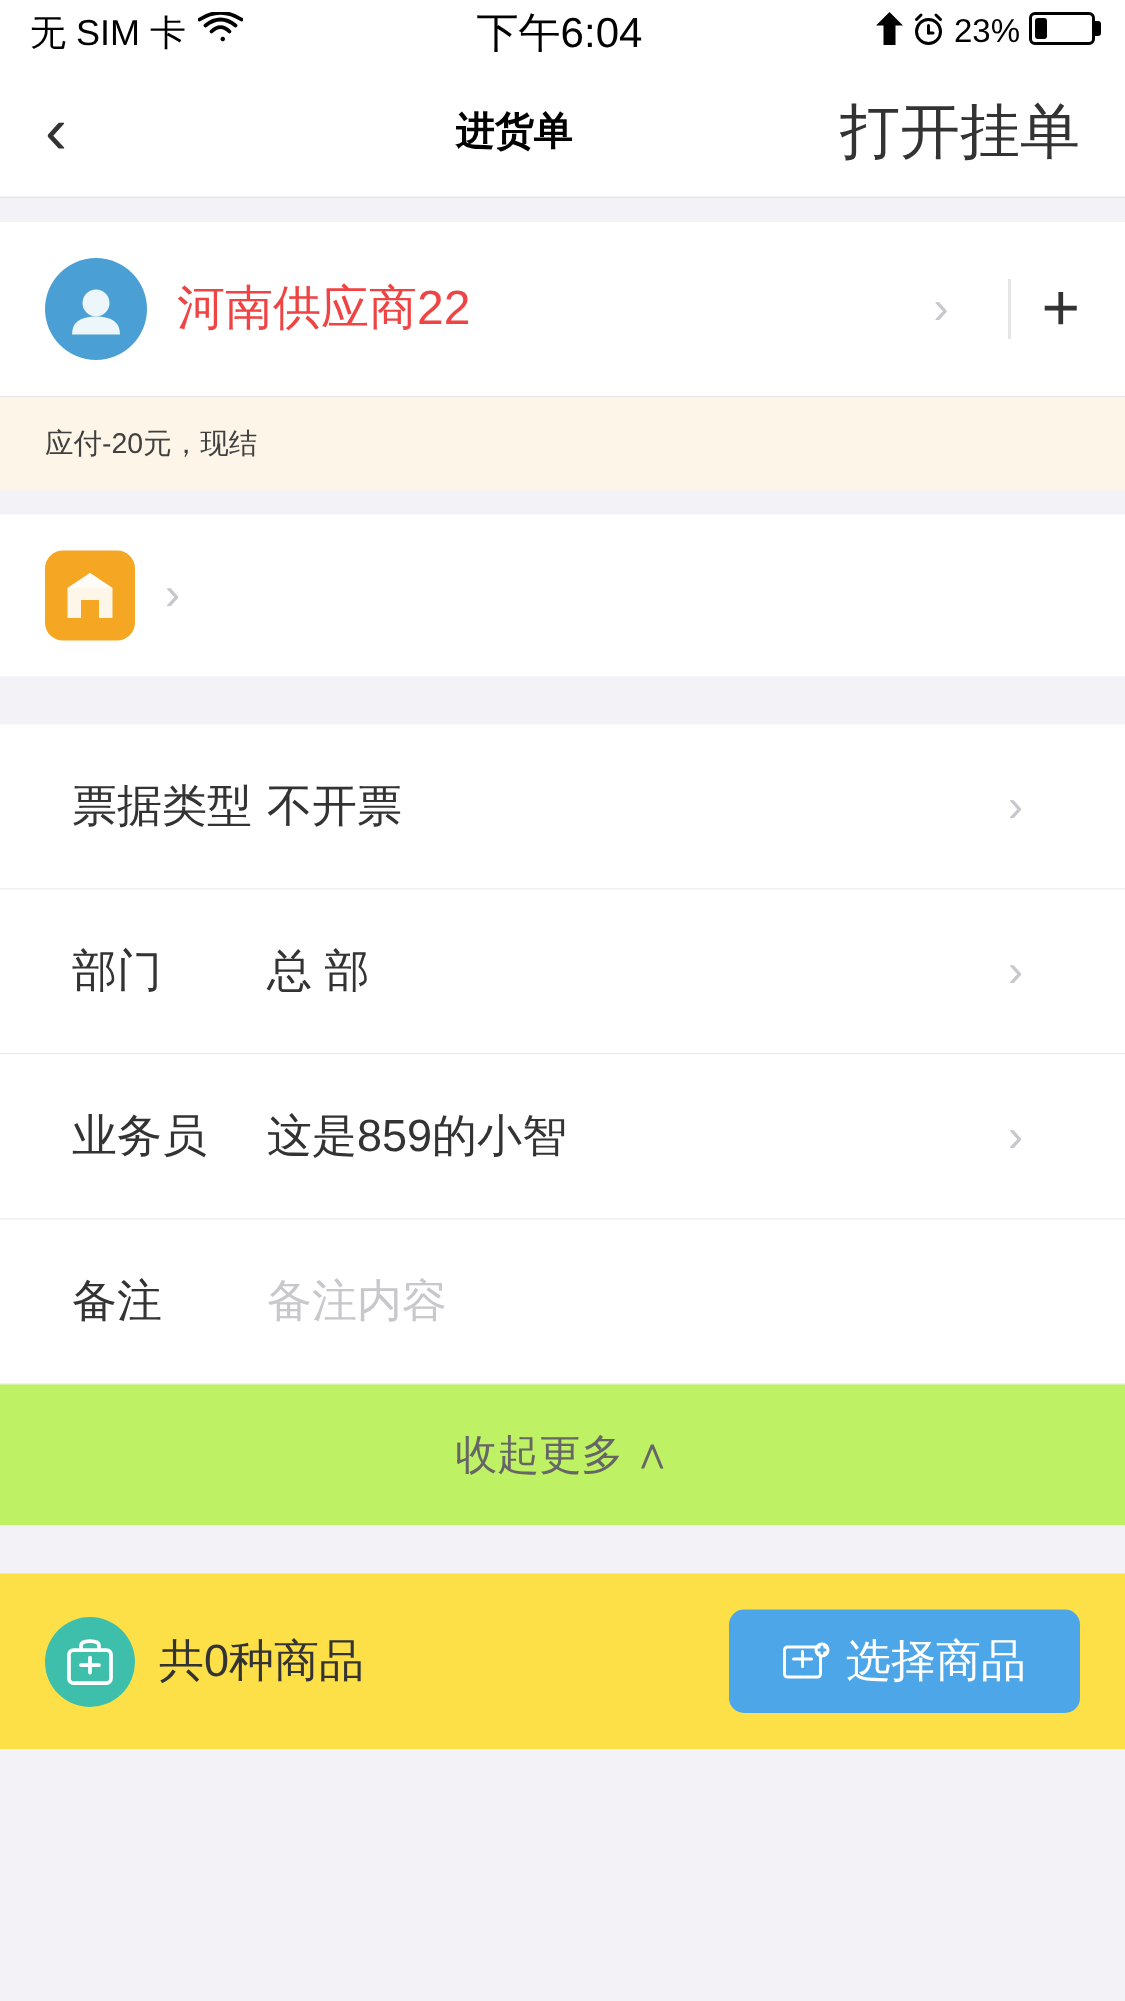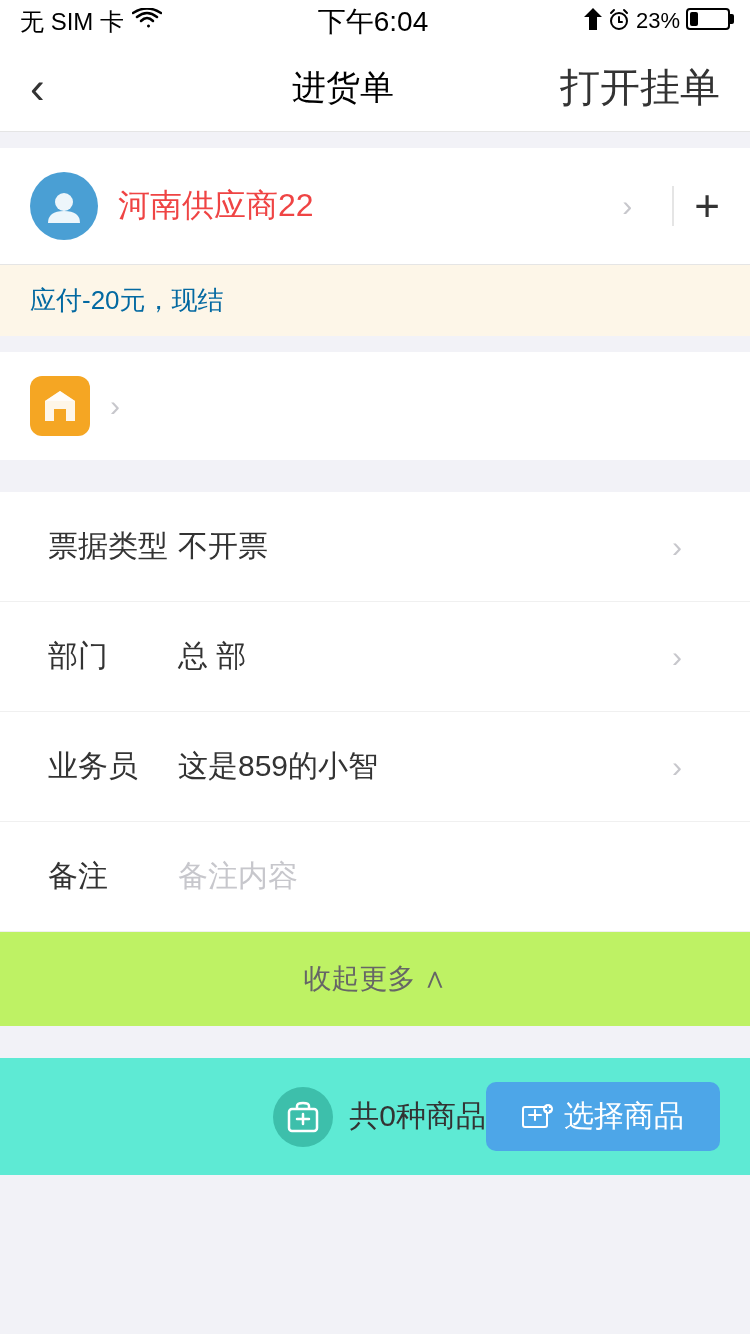--- a/index.html
+++ b/index.html
@@ -46,22 +46,22 @@
       padding: 0 30px;
       border-bottom: 1px solid #e5e5e5;
     }
     .nav-back {
       font-size: 36px;
       color: #333;
       cursor: pointer;
       width: 60px;
     }
     .nav-title {
-      font-size: 34px;
-      font-weight: 400;
+      font-size: 26px;
+      font-weight: 700;
       color: #000;
       margin-left: 36px;
     }
     .nav-action {
       font-size: 40px;
       color: #333;
       cursor: pointer;
     }
 
     
@@ -111,22 +111,22 @@
       width: 2px;
       height: 40px;
       background: #e5e5e5;
       margin: 0 20px;
     }
 
     
     .notice-banner {
       background: #fdf6e8;
       padding: 18px 30px;
-      font-size: 26px;
-      color: #0369a1;
+      font-size: 19px;
+      color: #404040;
     }
 
     
     .warehouse-row {
       display: flex;
       align-items: center;
       padding: 24px 30px;
     }
     .warehouse-icon {
       width: 60px; height: 60px;
@@ -179,25 +179,25 @@
       text-align: center;
       padding: 28px 0;
       font-size: 28px;
       color: #666;
       border-top: 1px solid #f0f0f0;
       cursor: pointer;
     }
 
     
     .bottom-bar {
-      background: #5eead4;
+      background: #fde047;
       padding: 24px 30px;
       display: flex;
       align-items: center;
-      justify-content: flex-end;
+      justify-content: space-between;
       margin-top: 16px;
     }
     .product-count-icon {
       width: 60px; height: 60px;
       border-radius: 50%;
       background: #3dbfab;
       display: flex; align-items: center; justify-content: center;
       margin-right: 16px;
       flex-shrink: 0;
     }

